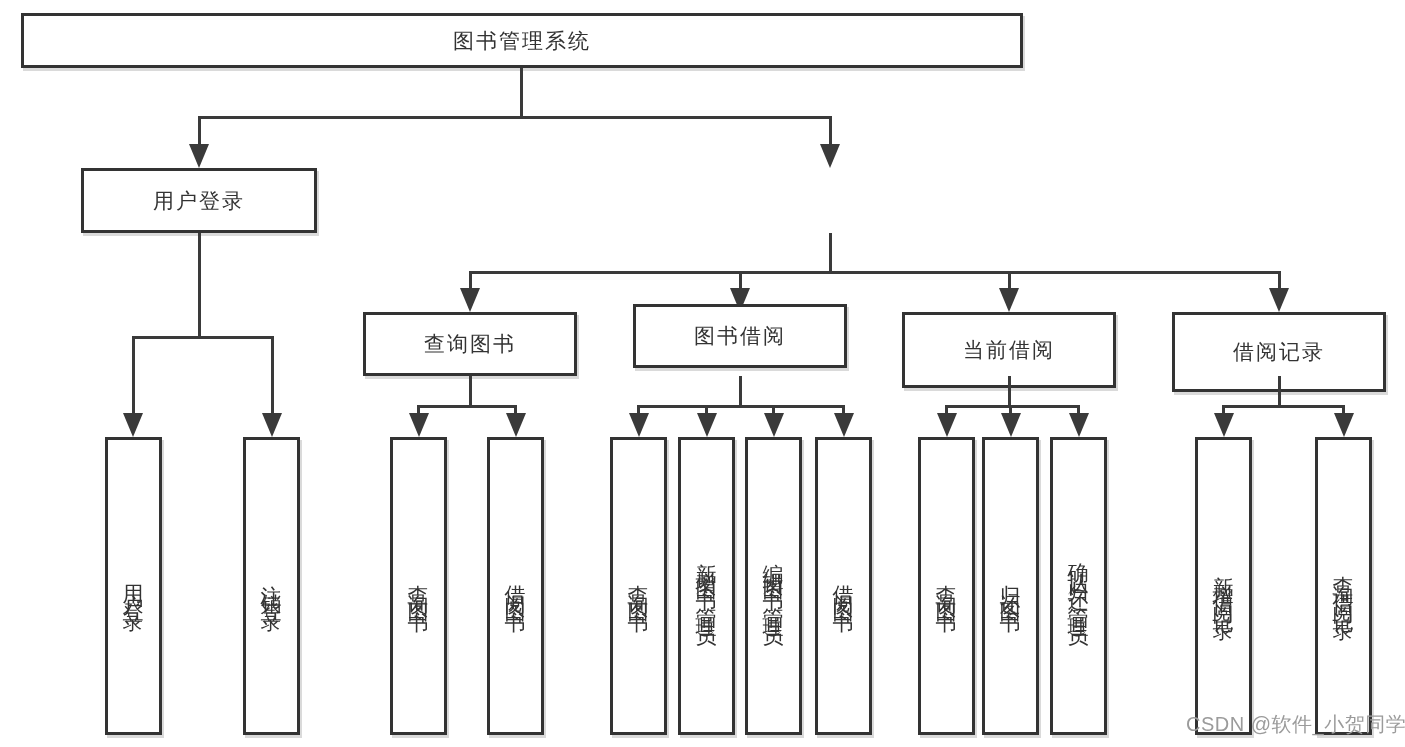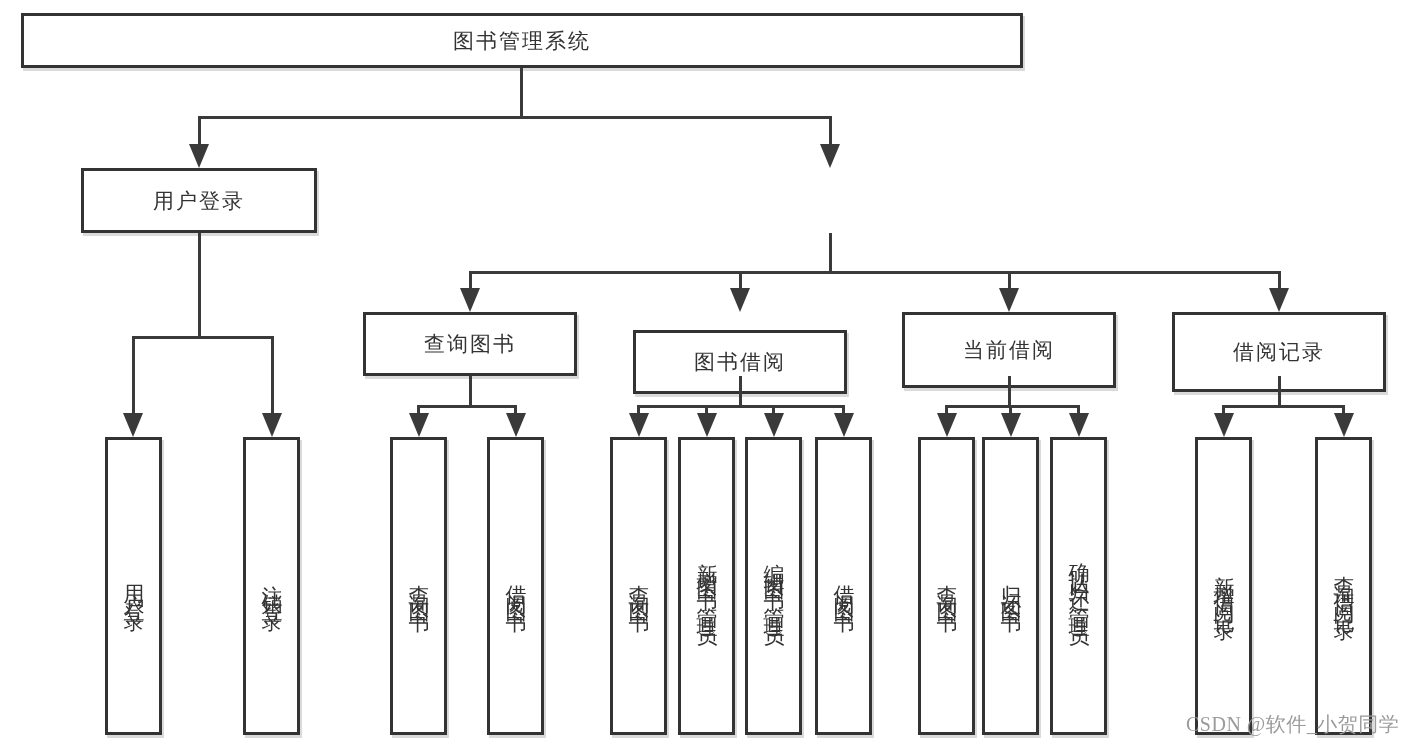--- a/index.html
+++ b/index.html
@@ -1,20 +1,20 @@
 <!DOCTYPE html>
 <html><head>
 <meta charset="utf-8">
 <style>
   html,body{margin:0;padding:0;background:#ffffff;}
   .canvas{
     position:relative;
     width:1405px;height:747px;
     background:#ffffff;
-    font-family:Liberation Serif, serif;
+    font-family:Liberation Sans, sans-serif;
     overflow:hidden;
   }
   .box{
     position:absolute;
     box-sizing:border-box;
     background:#ffffff;
     border:3px solid #333333;
     color:#333333;
     display:flex;
     align-items:center;
@@ -78,21 +78,21 @@
   <div class="ln" style="left:468.5px;top:271px;width:3px;height:19px"></div>
   <div class="ar" style="left:460px;top:288px"></div>
   <div class="ln" style="left:738.5px;top:271px;width:3px;height:19px"></div>
   <div class="ar" style="left:730px;top:288px"></div>
   <div class="ln" style="left:1007.5px;top:271px;width:3px;height:19px"></div>
   <div class="ar" style="left:999px;top:288px"></div>
   <div class="ln" style="left:1277.5px;top:271px;width:3px;height:19px"></div>
   <div class="ar" style="left:1269px;top:288px"></div>
 
   <div class="box hbox" style="left:363px;top:312px;width:214px;height:64px">查询图书</div>
-  <div class="box hbox" style="left:633px;top:330px;width:214px;height:64px">图书借阅</div>
+  <div class="box hbox" style="left:633px;top:304px;width:214px;height:64px">图书借阅</div>
   <div class="box hbox" style="left:902px;top:312px;width:214px;height:76px">当前借阅</div>
   <div class="box hbox" style="left:1172px;top:312px;width:214px;height:80px">借阅记录</div>
 
   <div class="ln" style="left:468.5px;top:376px;width:3px;height:31px"></div>
   <div class="ln" style="left:417px;top:405px;width:100px;height:3px"></div>
   <div class="ln" style="left:417px;top:405px;width:3px;height:10px"></div>
   <div class="ar" style="left:408.5px;top:413px"></div>
   <div class="ln" style="left:514px;top:405px;width:3px;height:10px"></div>
   <div class="ar" style="left:505.5px;top:413px"></div>
 

